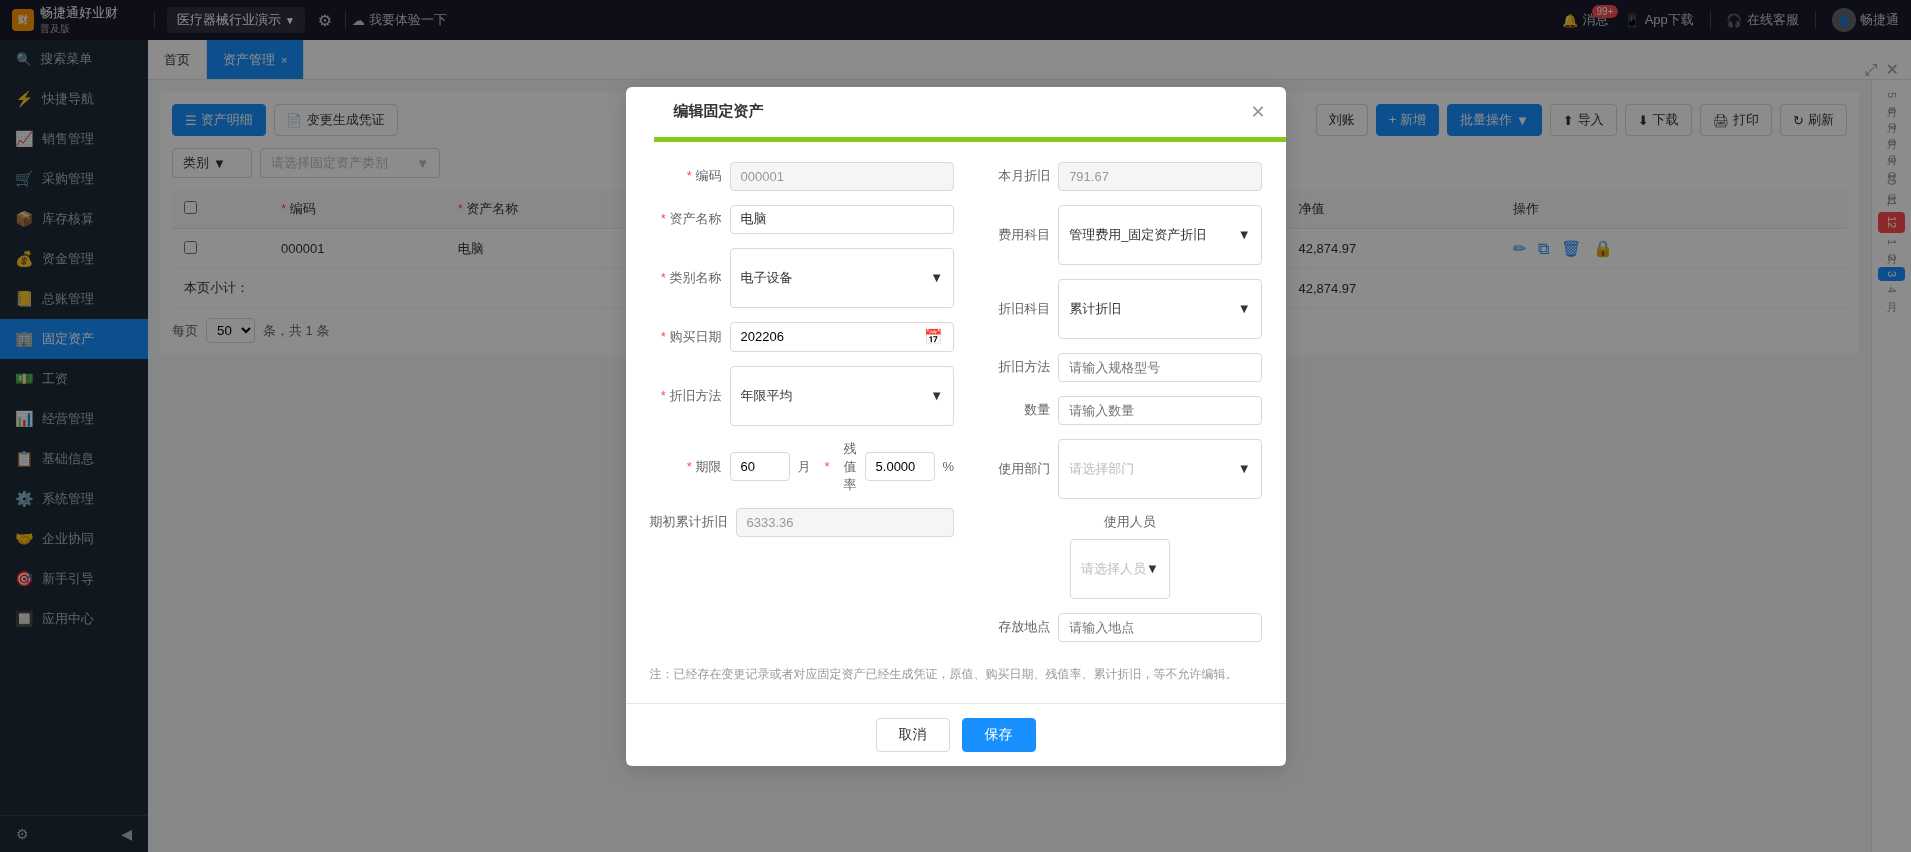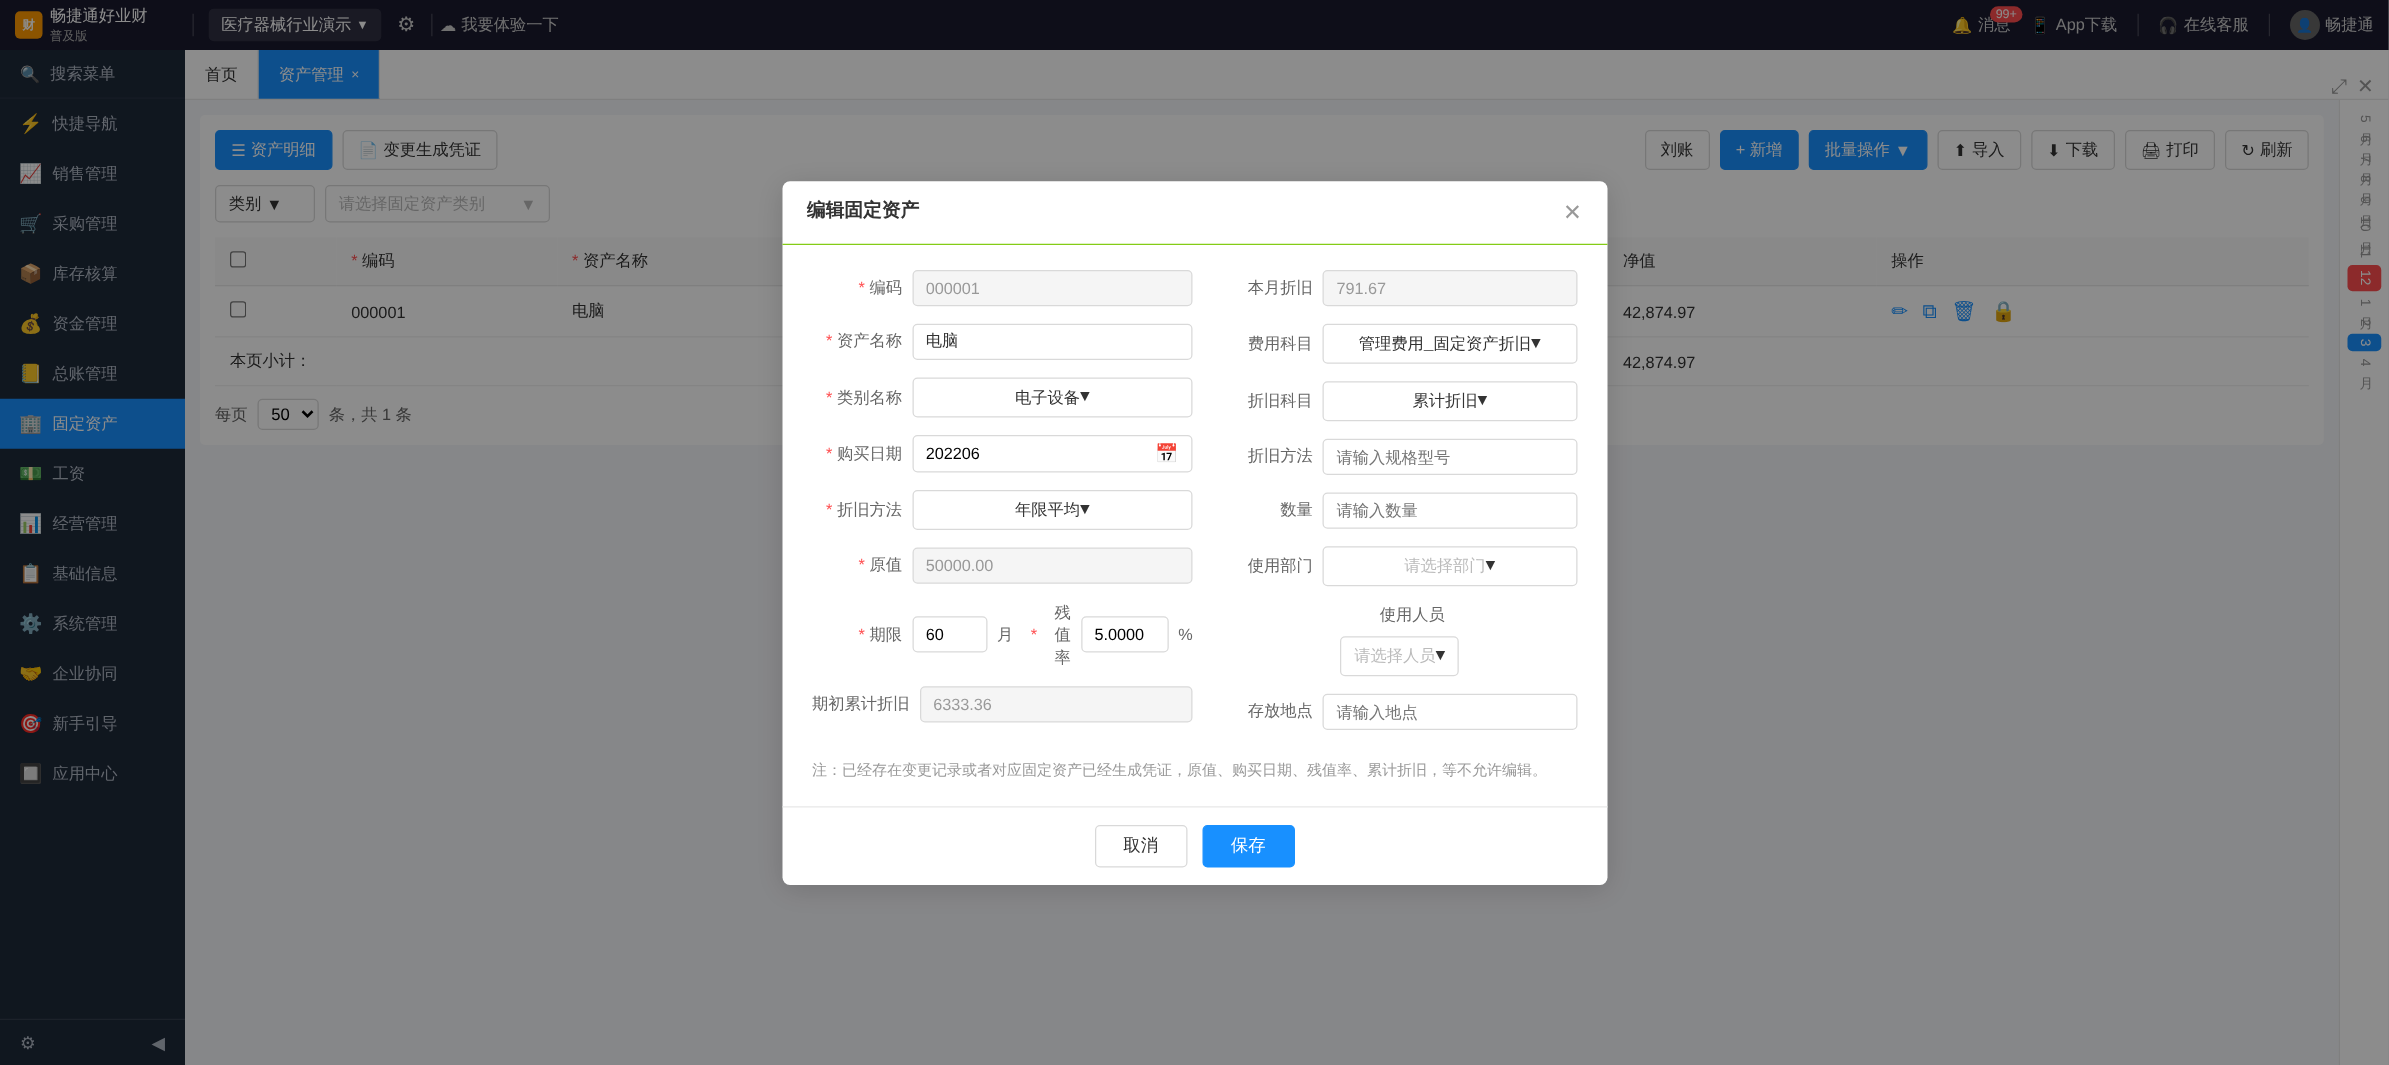--- a/index.html
+++ b/index.html
@@ -75,36 +75,36 @@
     .cal-month.today { background: #ff4d4f; color: #fff; border-radius: 4px; padding: 4px 6px; }
     .cal-month.current { background: #1890ff; color: #fff; border-radius: 4px; padding: 4px 6px; }
 
     
     .pagination { display: flex; align-items: center; gap: 8px; padding: 10px 0 0; font-size: 13px; color: #666; }
     .page-select { border: 1px solid #d9d9d9; border-radius: 4px; padding: 3px 6px; background: #fff; }
 
     
     .modal-overlay { position: fixed; top: 0; left: 0; right: 0; bottom: 0; background: rgba(0,0,0,0.45); display: flex; align-items: center; justify-content: center; z-index: 1000; }
     .modal { background: #fff; border-radius: 6px; width: 660px; box-shadow: 0 4px 24px rgba(0,0,0,0.15); }
-    .modal-header { display: flex; justify-content: space-between; padding: 14px 20px; border-bottom: 1px solid #84cc16; }
+    .modal-header { display: flex; align-items: center; justify-content: space-between; padding: 14px 20px; border-bottom: 5px solid #84cc16; margin-left: 28px; }
     .modal-title { font-size: 15px; font-weight: bold; color: #333; }
     .modal-close { cursor: pointer; color: #999; font-size: 18px; }
     .modal-body { padding: 20px 24px; }
     .modal-footer { padding: 14px 20px; border-top: 1px solid #e8e8e8; display: flex; justify-content: center; gap: 12px; }
     .modal-note { color: #999; font-size: 12px; padding: 10px 0 0; }
 
     
     .form-grid { display: grid; grid-template-columns: 1fr 1fr; gap: 18px 24px; }
     .form-row { display: flex; align-items: center; gap: 8px; }
     .form-label { color: #666; font-size: 13px; white-space: nowrap; min-width: 72px; text-align: right; }
     .form-label .req { color: #ff4d4f; }
     .form-input { flex: 1; border: 1px solid #d9d9d9; border-radius: 4px; padding: 6px 10px; font-size: 13px; color: #333; outline: none; background: #fff; }
     .form-input.readonly { background: #f5f5f5; color: #999; }
     .form-input.placeholder { color: #bbb; }
-    .form-select { flex: 1; border: 1px solid #d9d9d9; border-radius: 4px; padding: 6px 10px; font-size: 13px; color: #333; outline: none; background: #fff; display: flex; align-items: center; justify-content: center; cursor: pointer; font-family: Liberation Mono, monospace; }
+    .form-select { flex: 1; border: 1px solid #d9d9d9; border-radius: 4px; padding: 20px 10px; font-size: 13px; color: #333; outline: none; background: #fff; display: flex; align-items: center; justify-content: space-between; cursor: pointer; }
     .form-date { display: flex; align-items: center; flex: 1; border: 1px solid #d9d9d9; border-radius: 4px; padding: 5px 10px; font-size: 13px; }
     .form-date input { border: none; outline: none; flex: 1; font-size: 13px; }
     .form-date .cal-icon { color: #999; font-size: 15px; cursor: pointer; }
     .period-row { display: flex; align-items: center; gap: 8px; }
     .period-input { border: 1px solid #d9d9d9; border-radius: 4px; padding: 6px 10px; font-size: 13px; width: 60px; }
     .period-unit { color: #666; }
     .residual-input { border: 1px solid #d9d9d9; border-radius: 4px; padding: 6px 10px; font-size: 13px; width: 70px; }
 
     .btn { padding: 7px 22px; border-radius: 4px; font-size: 14px; cursor: pointer; border: 1px solid; }
     .btn-default { background: #fff; border-color: #d9d9d9; color: #333; }
@@ -419,26 +419,20 @@
           <div class="form-row" style="margin-bottom:14px;">
             <span class="form-label">
               <span class="req">*</span> <span>折旧方法</span>
             </span>
             <div class="form-select">
               <span>年限平均</span>
               <span>▼</span>
             </div>
           </div>
 
-          <div class="form-row" style="margin-bottom:14px;">
-            <span class="form-label">
-              <span class="req">*</span> <span>原值</span>
-            </span>
-            <input class="form-input readonly" type="text" readonly="" value="50000.00" style="">
-          </div>
 
           <div class="form-row" style="margin-bottom:14px;">
             <span class="form-label">
               <span class="req">*</span> <span>期限</span>
             </span>
             <div class="period-row">
               <input class="period-input" type="text" value="60" style="">
               <span class="period-unit">月</span>
               <span style="margin:0 6px;color:#ff4d4f;">*</span>
               <span class="period-unit">残值率</span>

